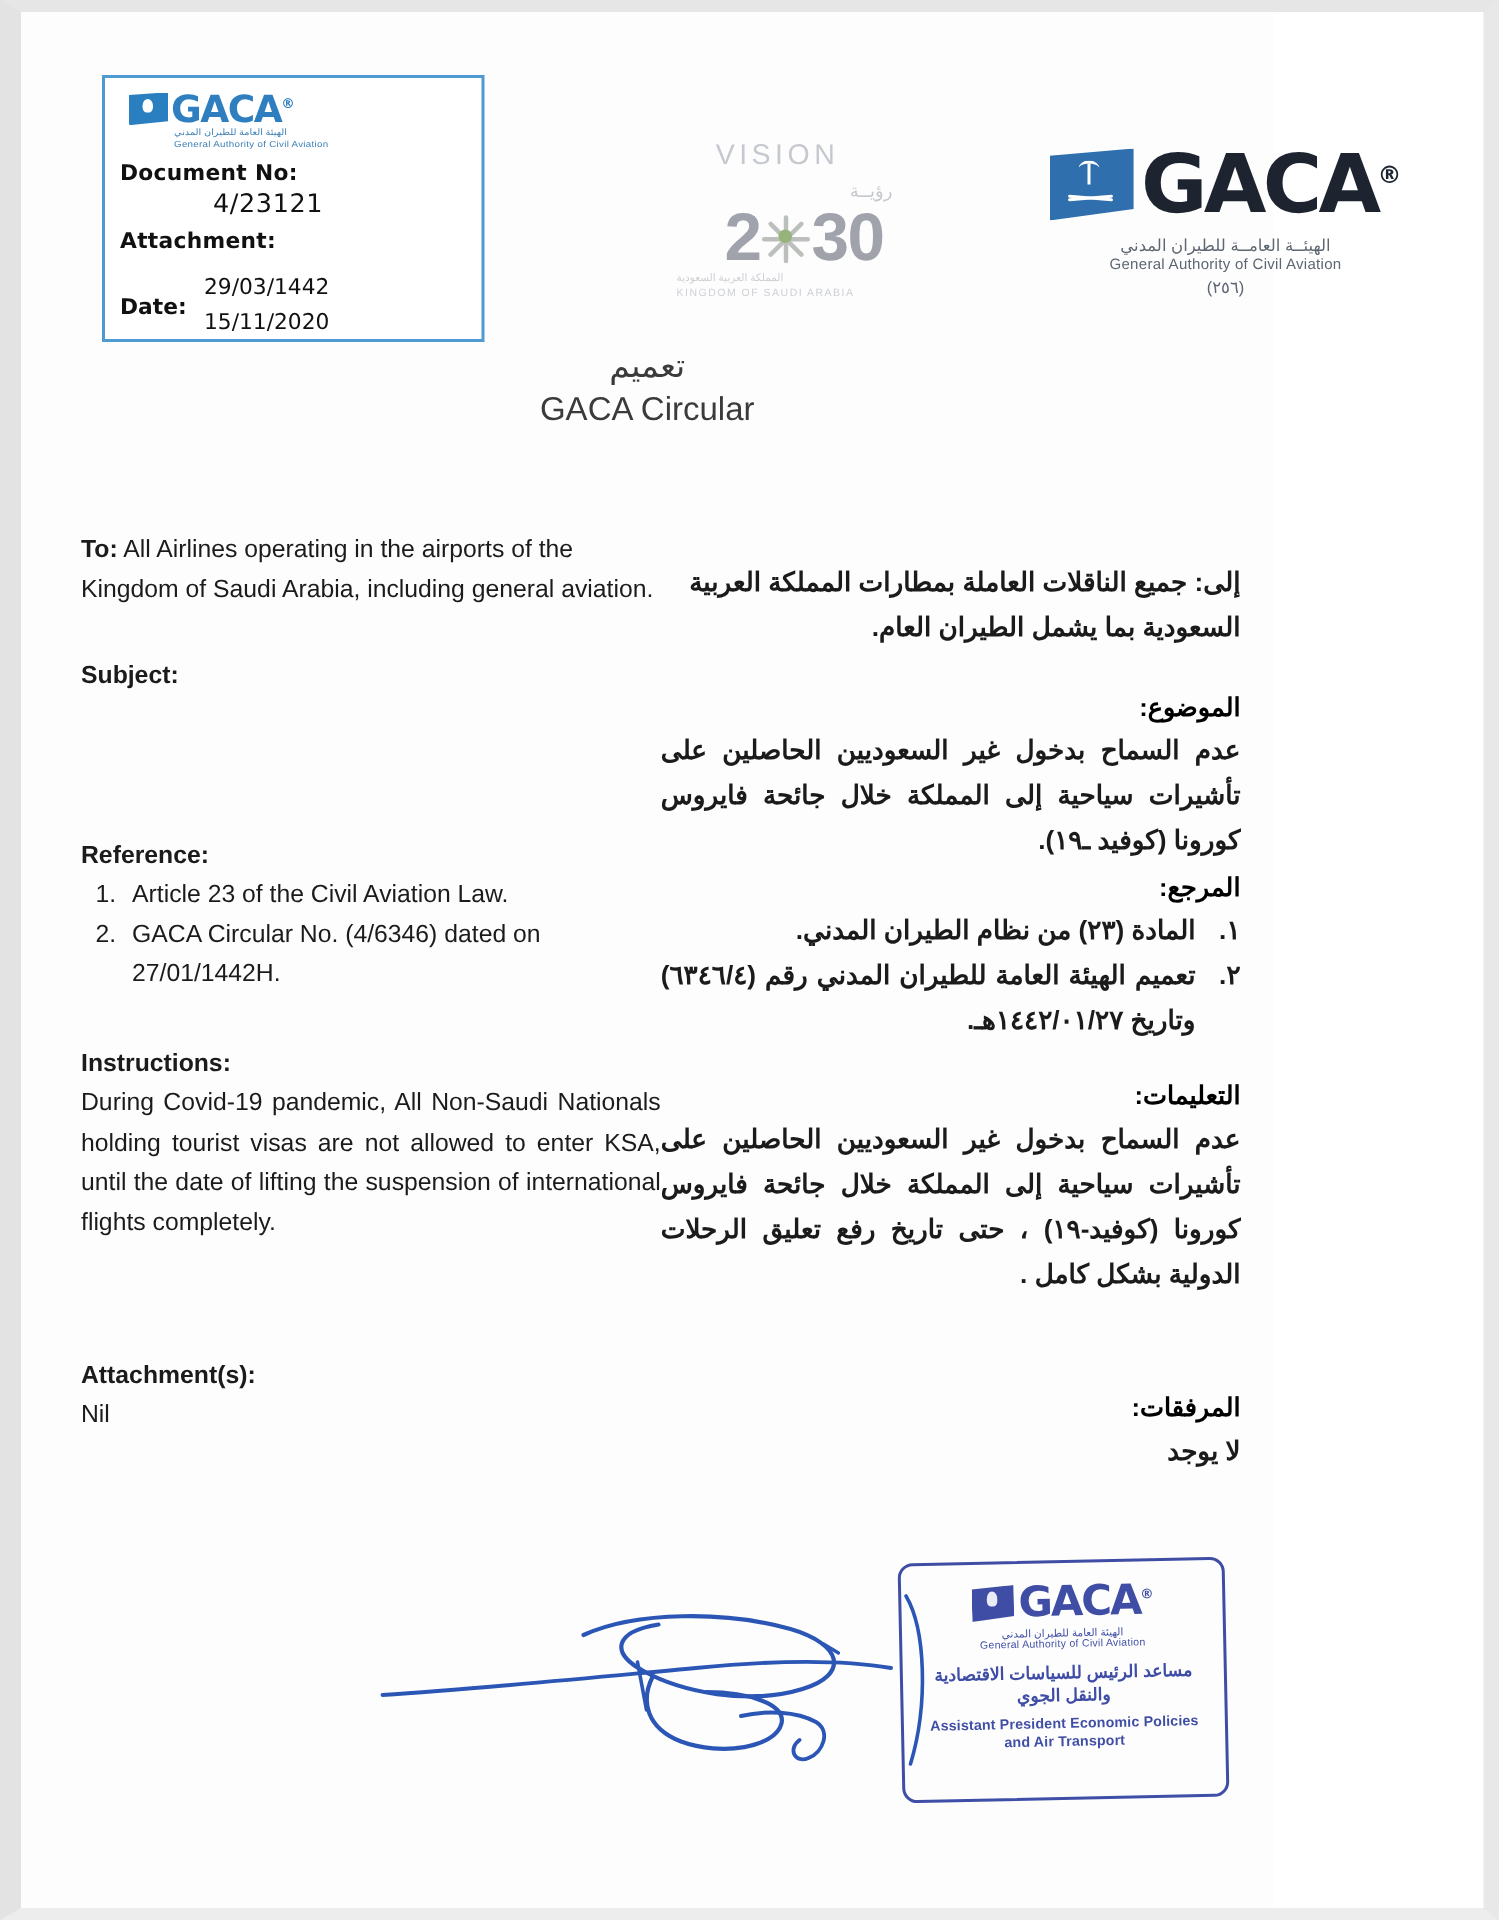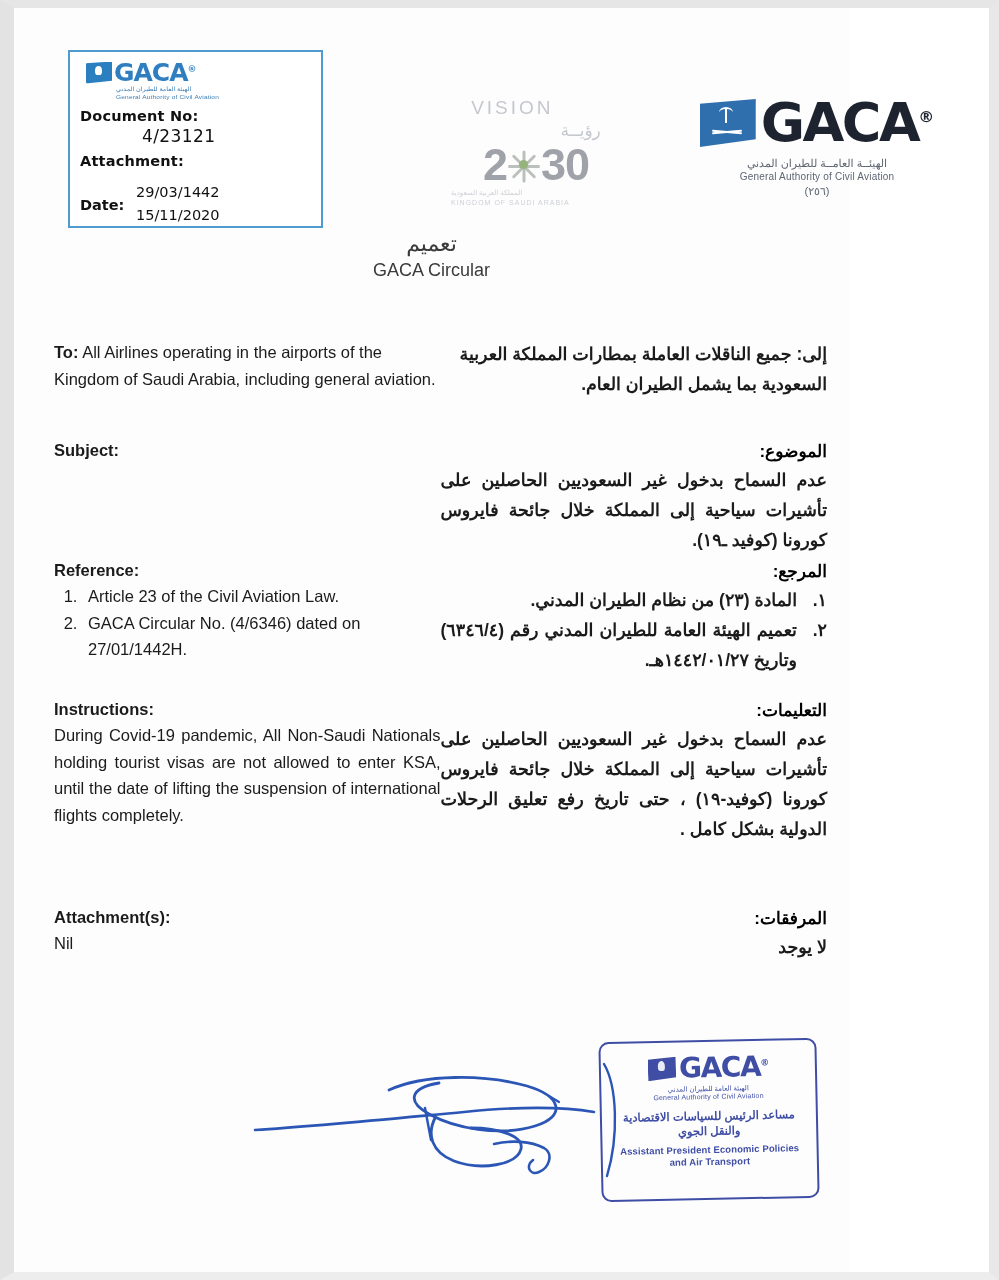--- a/index.html
+++ b/index.html
@@ -142,21 +142,21 @@
     display: flex;
     align-items: center;
     justify-content: center;
     gap: 7px;
     color: #b9bcc4;
     font-size: 19px;
     letter-spacing: 3px;
     font-family: "Liberation Sans", sans-serif;
   }
   .vision-ar {
-    font-size: 17px;
+    font-size: 12px;
     letter-spacing: 0;
     color: #b9bcc4;
     margin-top: 46px;
   }
   .vision-num {
     font-size: 45px;
     font-weight: bold;
     color: #8c8f99;
     letter-spacing: -1px;
     line-height: 1.05;
@@ -283,21 +283,21 @@
     left: 0; right: 0;
     top: 222px;
     text-align: center;
   }
   .circ-ar {
     font-size: 22px;
     color: #3b3b3b;
     line-height: 1.25;
   }
   .circ-en {
-    font-size: 18px;
+    font-size: 22px;
     color: #3b3b3b;
     margin-top: 2px;
   }
 
   
   .section {
     position: absolute;
     left: 40px;
     right: 22px;
   }
@@ -308,20 +308,21 @@
   }
   .col-en {
     width: 452px;
     text-align: left;
     direction: ltr;
   }
   .col-ar {
     width: 452px;
     text-align: right;
     direction: rtl;
+    margin-top: 20px;
   }
   .lbl-en {
     font-size: 16.5px;
     font-weight: bold;
     color: #1b1b1b;
     margin-bottom: 3px;
   }
   .lbl-ar {
     font-size: 17px;
     font-weight: bold;
@@ -493,21 +494,21 @@
     <div class="gaca-sub-ar">الهيئــة العامــة للطيران المدني</div>
     <div class="gaca-sub-en">General Authority of Civil Aviation</div>
     <div class="gaca-code">(٢٥٦)</div>
   </div>
 
   <div class="circ-title">
     <div class="circ-ar">تعميم</div>
     <div class="circ-en">GACA Circular</div>
   </div>
 
-  <div class="section" style="top:331px;">
+  <div class="section" style="top:345px;">
     <div class="cols">
       <div class="col-en">
         <div class="txt-en"><span class="inline-b">To:</span>
           <span>All Airlines operating in the airports of the Kingdom of Saudi Arabia, including general aviation.</span></div>
       </div>
       <div class="col-ar">
         <div class="txt-ar"><span>إلى:</span>
           <span>جميع الناقلات العاملة بمطارات المملكة العربية السعودية بما يشمل الطيران العام.</span></div>
       </div>
     </div>

